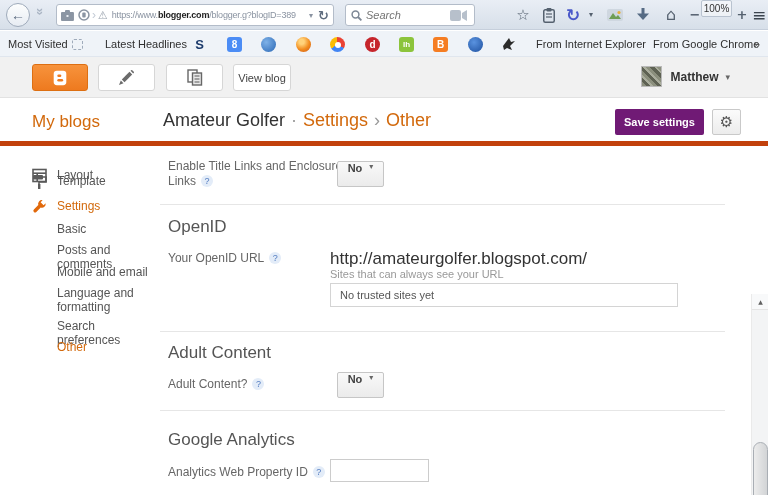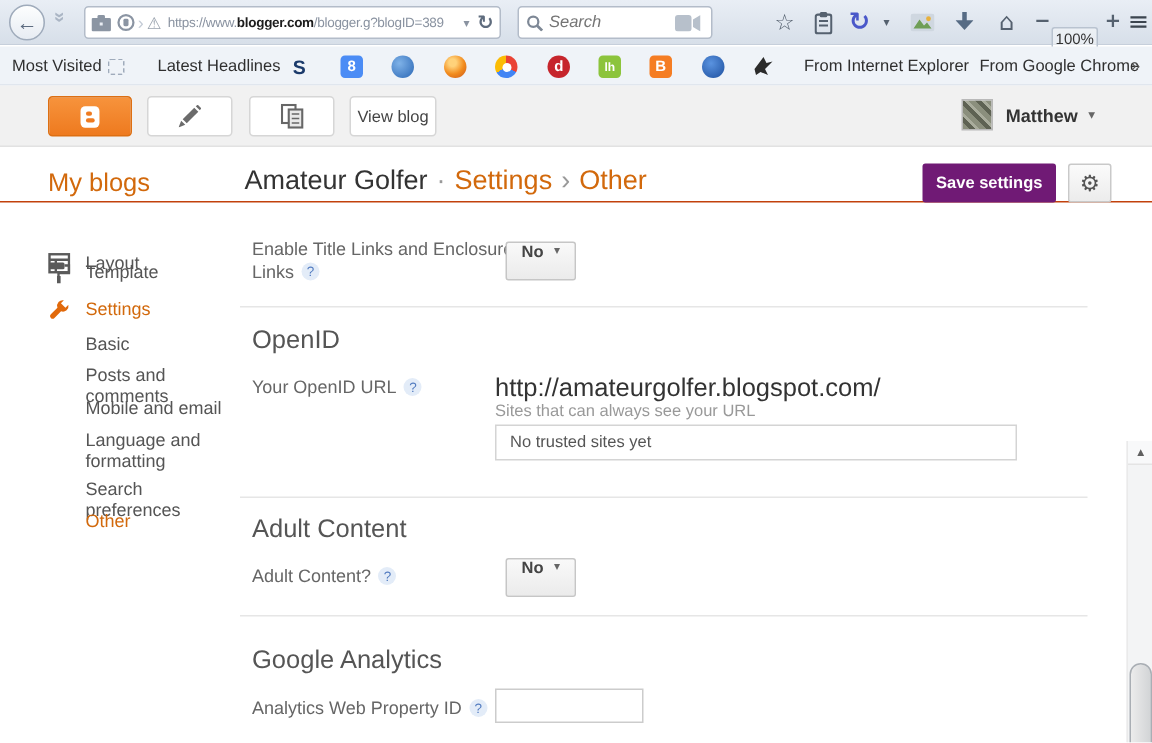--- a/index.html
+++ b/index.html
@@ -38,21 +38,21 @@
     position:absolute; left:345px; top:4px; width:130px; height:22px;
     background:#fff; border:1px solid #b3bcc9; border-radius:3px;
     display:flex; align-items:center; padding:0 5px;
   }
   .searchbox input {
     border:none; outline:none; width:100px; font-size:11px; font-style:italic;
     color:#8a93a1; font-family:"Liberation Sans",sans-serif; background:transparent;
   }
   .tb-ico { position:absolute; top:5px; width:22px; height:20px; text-align:center;
     font-size:15px; line-height:20px; color:#55616f; font-family:"DejaVu Sans",sans-serif; }
-  .zoom-box { position:absolute; top:18px; left:701px; width:31px; height:17px;
+  .zoom-box { position:absolute; top:0; left:701px; width:31px; height:17px;
     border:1px solid #b9c3d0; border-radius:2px; font-size:10px; color:#333;
     text-align:center; line-height:15px; background:rgba(255,255,255,.45); font-family:"Liberation Sans",sans-serif; }
   
   .bookmarks {
     position:absolute; top:31px; left:0; width:768px; height:26px;
     background:#eff3f8; border-bottom:1px solid #e0e6ee;
   }
   .bm-label { position:absolute; top:7px; font-size:11px; color:#2f2f2f; }
   .bm-folder { position:absolute; left:72px; top:8px; width:11px; height:11px;
     border:1px dashed #9fabbb; border-radius:2px; }
@@ -73,22 +73,22 @@
   .ab-pencil { left:98px; width:57px; }
   .ab-pages  { left:166px; width:57px; }
   .ab-view   { left:233px; width:58px; font-size:11px; color:#444; }
   .account { position:absolute; right:38px; top:9px; display:flex; align-items:center; }
   .avatar { width:21px; height:21px; border:1px solid #b9b9b9;
     background: repeating-linear-gradient(45deg,#8b8f7d 0 3px,#5e6253 3px 6px,#a9ac9c 6px 8px); }
   .account .uname { font-size:12px; font-weight:bold; color:#333; margin-left:8px; }
   .account .caret { font-size:9px; color:#666; margin-left:7px; font-family:"DejaVu Sans",sans-serif; }
   
   .pageheader {
-    position:absolute; top:98px; left:0; width:768px; height:37px;
-    background:#fff; border-bottom:1px solid #c2410c;
+    position:absolute; top:98px; left:0; width:768px; height:48px;
+    background:#fff; border-bottom:5px solid #c2410c;
   }
   .myblogs { position:absolute; left:32px; top:14px; font-size:17px; color:#d2690c; }
   .crumbs { position:absolute; left:163px; top:12px; font-size:18px; color:#333; }
   .crumbs .sep { color:#999; padding:0 6px; }
   .crumbs a { color:#d2690c; text-decoration:none; }
   .save-btn {
     position:absolute; left:615px; top:11px; width:89px; height:26px;
     background:#701a75; border:none; border-radius:2px;
     color:#fff; font-weight:bold; font-size:11px; font-family:"Liberation Sans",sans-serif;
   }

